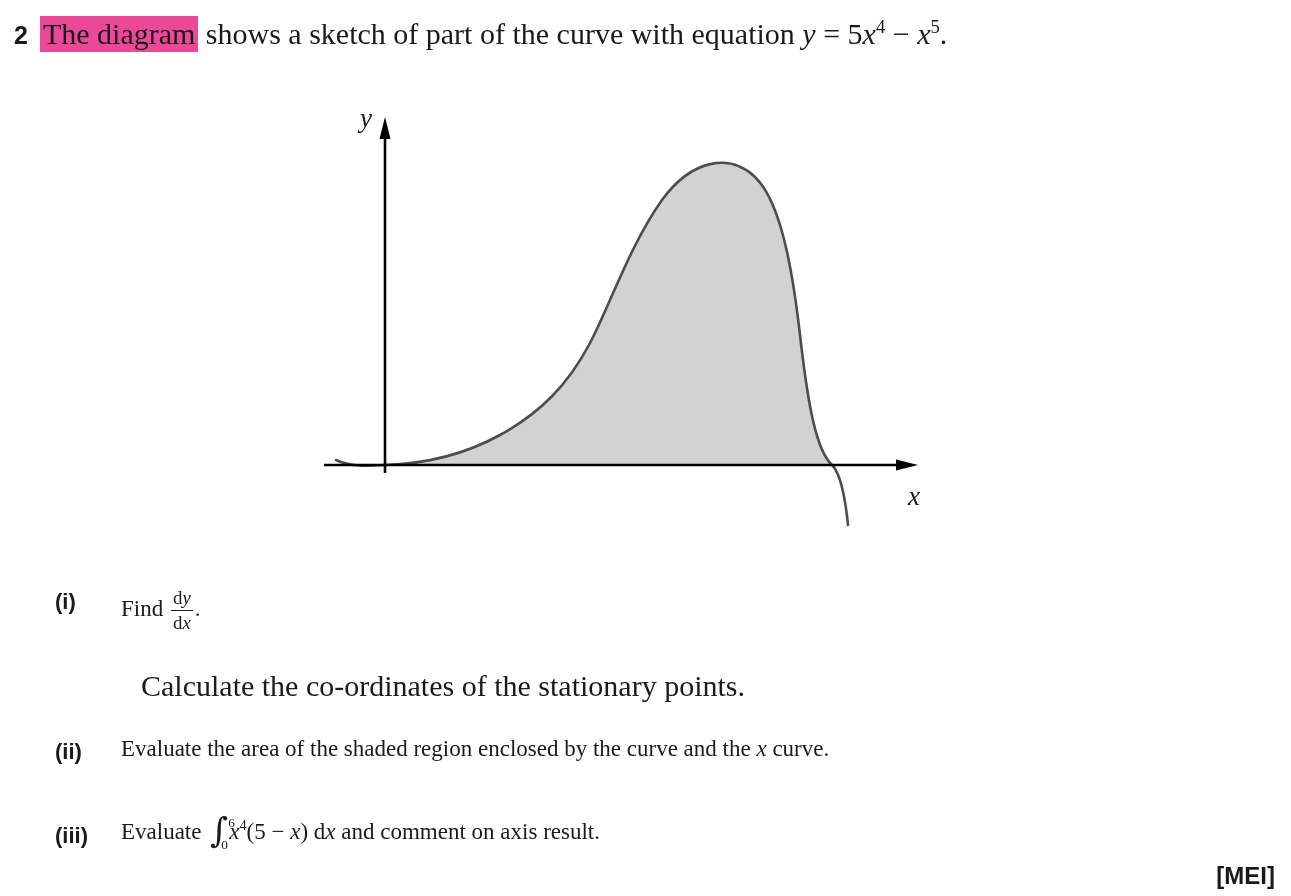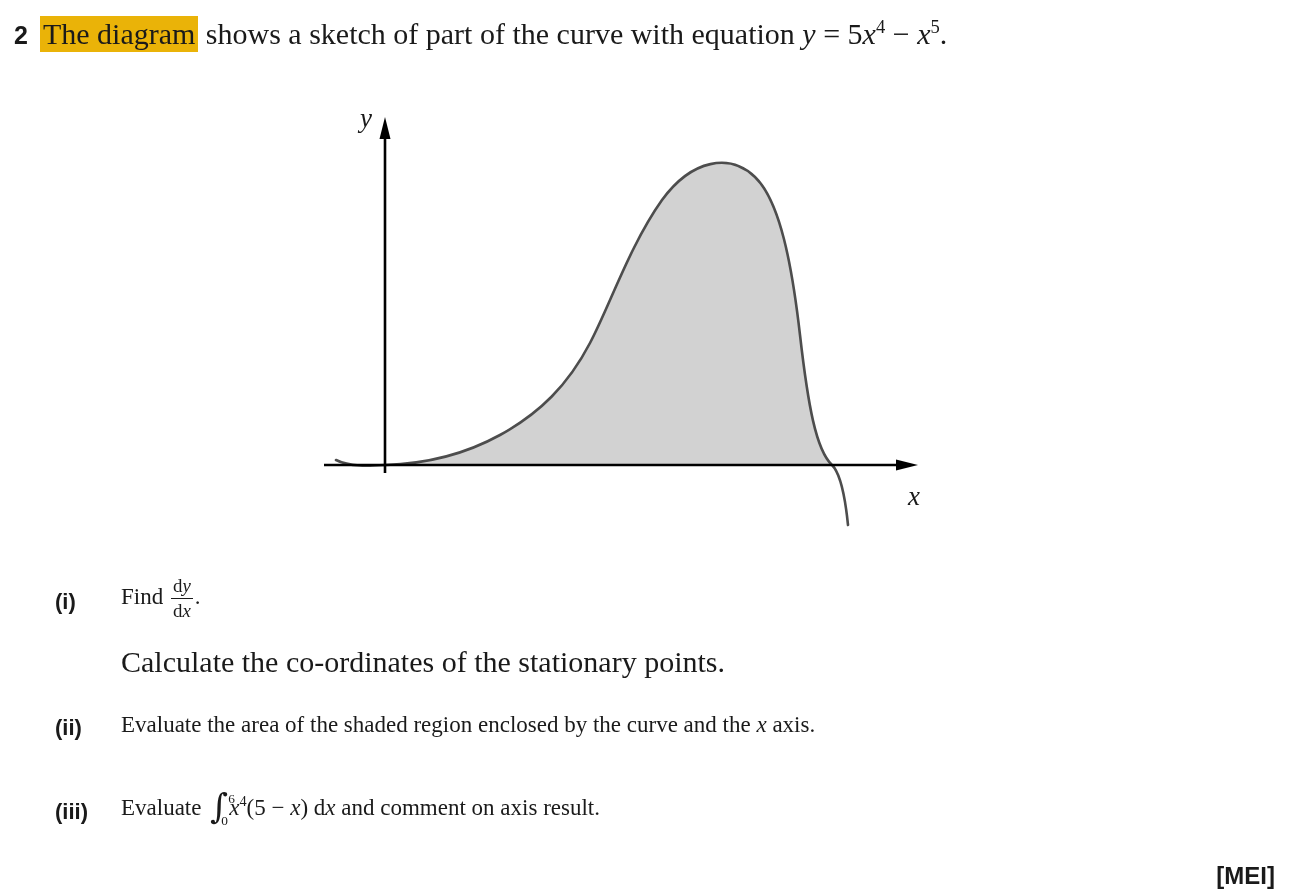--- a/index.html
+++ b/index.html
@@ -31,21 +31,21 @@
     font-family: "Liberation Sans", sans-serif;
     font-weight: bold;
     font-size: 25px;
     margin-right: 12px;
     flex: none;
   }
   .stem-text {
     font-size: 30px;
   }
   .highlight {
-    background: #eab308;
+    background: #ec4899;
     padding: 1px 3px 2px 3px;
   }
 
   
   .mvar { font-style: italic; }
   sup { font-size: 0.62em; vertical-align: super; line-height: 0; }
 
   
   #figure {
     position: absolute;
@@ -80,21 +80,21 @@
   .ptext {
     font-size: 23px;
     line-height: 1.25;
   }
 
   
   .frac {
     display: inline-block;
     vertical-align: -0.55em;
     text-align: center;
-    margin: 0 2px;
+    margin: 12px 2px;
   }
   .frac .num {
     display: block;
     padding: 0 2px 1px 2px;
     border-bottom: 1.6px solid #1a1a1a;
     font-size: 0.82em;
     line-height: 1.15;
   }
   .frac .den {
     display: block;
@@ -187,25 +187,25 @@
   </svg>
 </div>
 
 <div class="parts">
 
   <div class="part">
     <div class="plabel">(i)</div>
     <div class="ptext"><span>Find </span><span class="frac"><span class="num">d<span class="mvar">y</span></span><span class="den">d<span class="mvar">x</span></span></span><span>.</span></div>
   </div>
 
-  <div class="part-sub" style="margin-left:66px;">Calculate the co-ordinates of the stationary points.</div>
+  <div class="part-sub" style="margin-left:86px;">Calculate the co-ordinates of the stationary points.</div>
 
   <div class="part" style="margin-bottom:52px;">
     <div class="plabel" style="padding-top:4px;">(ii)</div>
-    <div class="ptext"><span>Evaluate the area of the shaded region enclosed by the curve and the </span><span class="mvar">x</span><span> axis.</span></div>
+    <div class="ptext"><span>Evaluate the area of the shaded region enclosed by the curve and the </span><span class="mvar">x</span><span> curve.</span></div>
   </div>
 
   <div class="part">
     <div class="plabel wide" style="padding-top:6px;">(iii)</div>
     <div class="ptext"><span>Evaluate </span><span class="integral"><span class="sign">∫</span><span class="lim-up">6</span><span class="lim-lo">0</span></span><span class="mvar">x</span><sup>4</sup><span>(5 − <span class="mvar">x</span>) d<span class="mvar">x</span></span><span> and comment on axis result.</span></div>
   </div>
 
 </div>
 
 <div class="footer">[MEI]</div>

